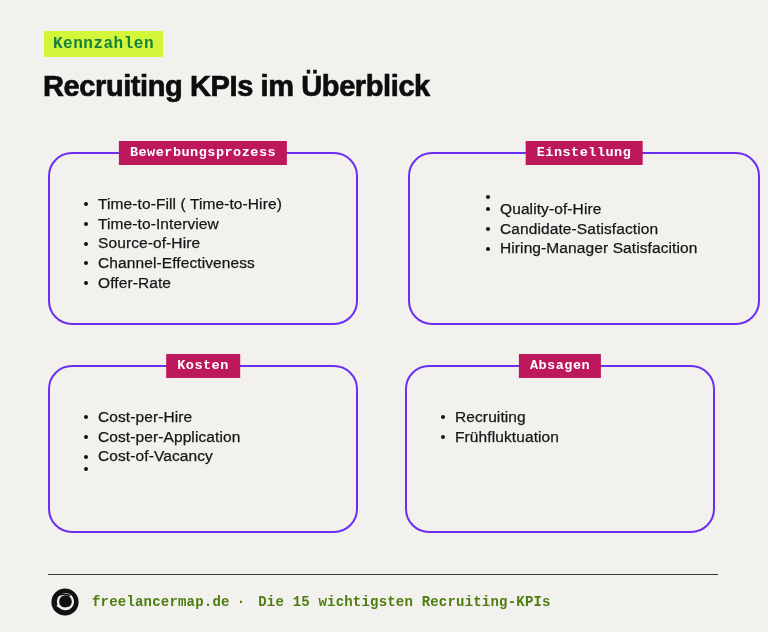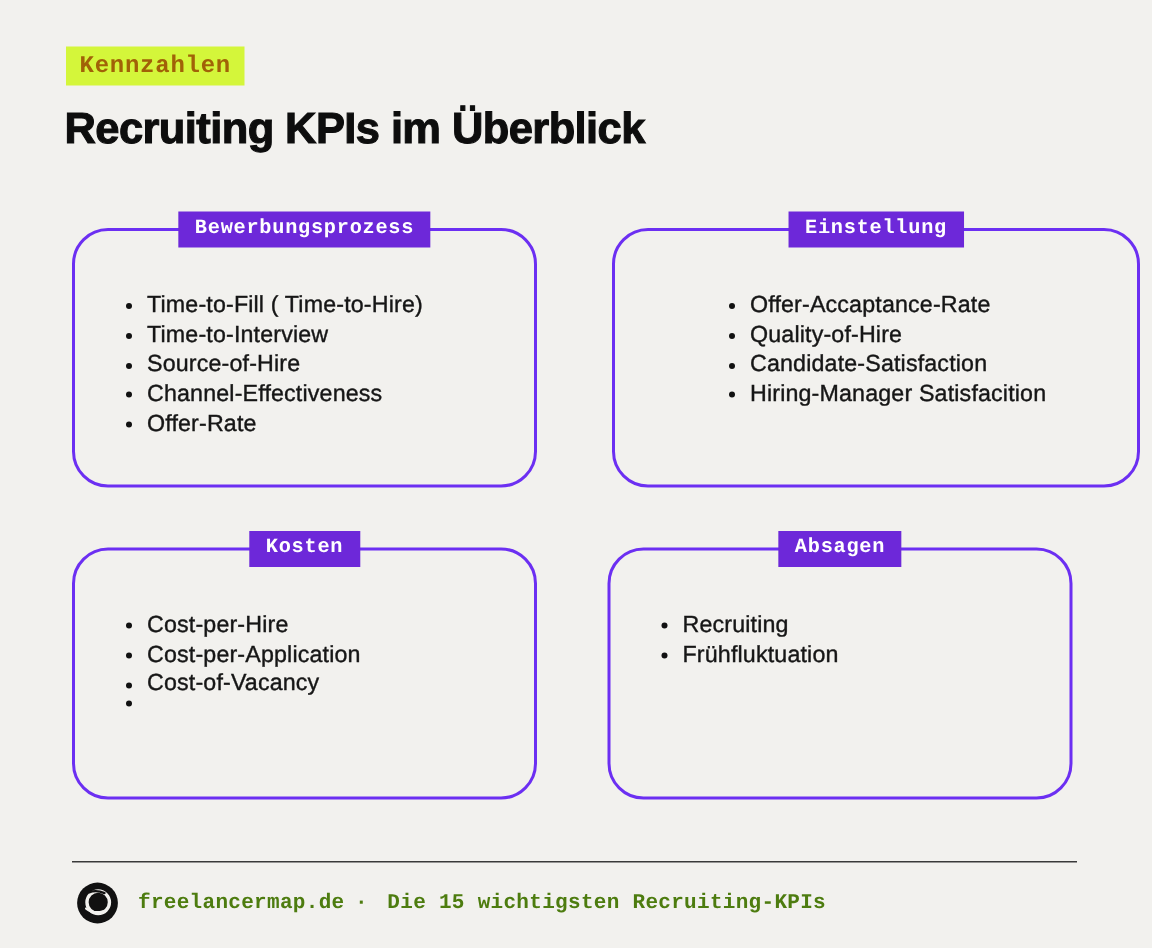--- a/index.html
+++ b/index.html
@@ -5,40 +5,40 @@
   html,body{margin:0;padding:0;}
   .canvas{
     position:relative;
     width:768px;height:632px;
     background:#f2f1ee;
     font-family:"Liberation Sans",sans-serif;
     overflow:hidden;
   }
   .badge{
     position:absolute;left:44px;top:31px;
-    background:#d4f63a;color:#a16207;
+    background:#d4f63a;color:#15803d;
     font-family:"Liberation Mono","DejaVu Sans Mono",monospace;
     font-weight:700;font-size:16px;line-height:18px;
     padding:4px 9px;letter-spacing:0.5px;text-align:right;
   }
   .title{
     position:absolute;left:43px;top:70px;
     font-size:29px;font-weight:800;color:#0d0d0d;
     letter-spacing:-0.4px;
     -webkit-text-stroke:0.7px #0d0d0d;
   }
   .card{
     position:absolute;width:306px;
     border:2px solid #6c2ff2;border-radius:24px;
     background:transparent;
   }
   .card-tag{
     position:absolute;top:-13px;left:50%;
     transform:translateX(-50%);
-    background:#6d28d9;color:#ffffff;
+    background:#be185d;color:#ffffff;
     font-family:"Liberation Mono","DejaVu Sans Mono",monospace;
     font-weight:700;font-size:13.5px;line-height:16px;
     padding:4px 11px;white-space:nowrap;
     letter-spacing:0.5px;
   }
   .card-1{left:48px;top:152px;height:169px;}
   .card-2{left:408px;top:152px;height:169px;padding-left:42px;}
   .card-3{left:48px;top:365px;height:164px;}
   .card-4{left:405px;top:365px;height:164px;}
   .kpi-list{
@@ -104,21 +104,20 @@
           <span>Offer-Rate</span>
         </li>
       </ul>
   </div>
 
   <div class="card card-2">
     <div class="card-tag">Einstellung</div>
     <ul class="kpi-list">
         <li class="kpi-item">
           <span class="dot"></span>
-          <span>Offer-Accaptance-Rate</span>
         </li>
         <li class="kpi-item">
           <span class="dot"></span>
           <span>Quality-of-Hire</span>
         </li>
         <li class="kpi-item">
           <span class="dot"></span>
           <span>Candidate-Satisfaction</span>
         </li>
         <li class="kpi-item">

